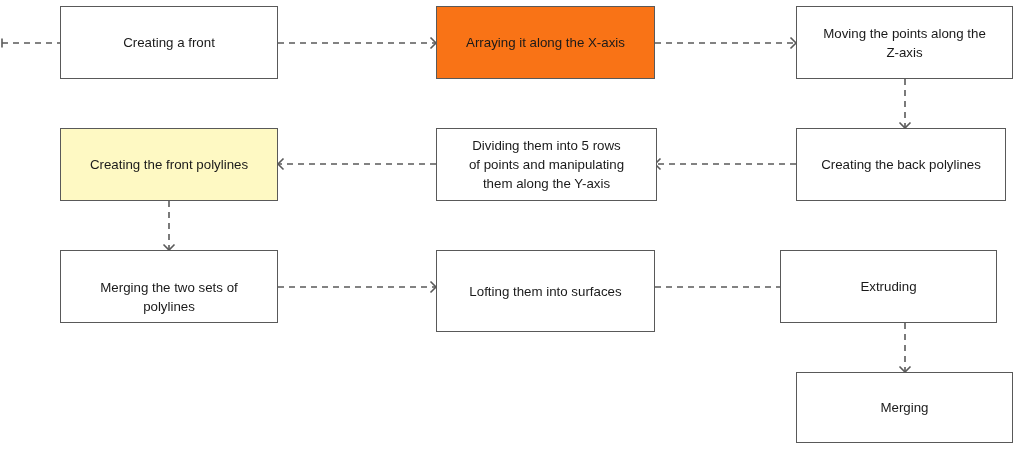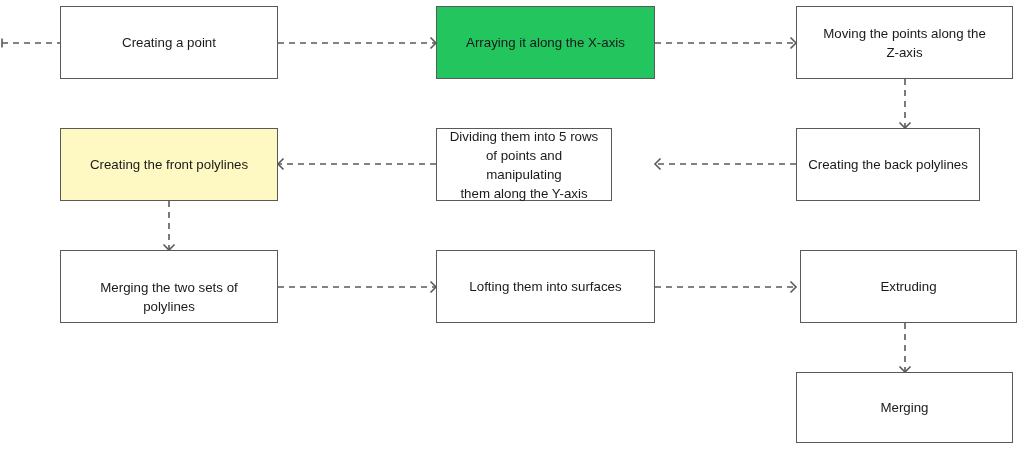--- a/index.html
+++ b/index.html
@@ -85,47 +85,47 @@
         <polyline points="655,287 796,287" fill="none" stroke="#5a5a5a" stroke-width="1.6" stroke-dasharray="6 5"></polyline>
         <polyline points="790.5,281.5 796,287 790.5,292.5" fill="none" stroke="#5a5a5a" stroke-width="1.6" stroke-linejoin="miter"></polyline>
       </g>
       <g>
         <polyline points="905,323 905,372" fill="none" stroke="#5a5a5a" stroke-width="1.6" stroke-dasharray="6 5"></polyline>
         <polyline points="899.5,366.5 905,372 910.5,366.5" fill="none" stroke="#5a5a5a" stroke-width="1.6" stroke-linejoin="miter"></polyline>
       </g>
     </svg>
   <div id="nodes">
       <div class="node" style="left: 60px; top: 6px; width: 218px; height: 73px; border-color: rgb(89, 89, 89); background: rgb(255, 255, 255);">
-        <div class="node-label" style="color: rgb(26, 26, 26);">Creating a point</div>
+        <div class="node-label" style="color: rgb(26, 26, 26);">Creating a front</div>
       </div>
-      <div class="node" style="left: 436px; top: 6px; width: 219px; height: 73px; border-color: rgb(89, 89, 89); background: #22c55e;">
+      <div class="node" style="left: 436px; top: 6px; width: 219px; height: 73px; border-color: rgb(89, 89, 89); background: #f97316;">
         <div class="node-label" style="color: rgb(26, 26, 26);">Arraying it along the X-axis</div>
       </div>
       <div class="node" style="left: 796px; top: 6px; width: 217px; height: 73px; border-color: rgb(89, 89, 89); background: rgb(255, 255, 255);">
         <div class="node-label" style="color: rgb(26, 26, 26);">Moving the points along the
 Z-axis</div>
       </div>
       <div class="node" style="left: 60px; top: 128px; width: 218px; height: 73px; border-color: rgb(89, 89, 89); background: #fef9c3;">
         <div class="node-label" style="color: rgb(26, 26, 26);">Creating the front polylines</div>
       </div>
-      <div class="node" style="left: 436px; top: 128px; width: 176px; height: 73px; border-color: rgb(89, 89, 89); background: rgb(255, 255, 255);">
+      <div class="node" style="left: 436px; top: 128px; width: 221px; height: 73px; border-color: rgb(89, 89, 89); background: rgb(255, 255, 255);">
         <div class="node-label" style="color: rgb(26, 26, 26);">Dividing them into 5 rows
 of points and manipulating
 them along the Y-axis</div>
       </div>
-      <div class="node" style="left: 796px; top: 128px; width: 184px; height: 73px; border-color: rgb(89, 89, 89); background: rgb(255, 255, 255);">
+      <div class="node" style="left: 796px; top: 128px; width: 210px; height: 73px; border-color: rgb(89, 89, 89); background: rgb(255, 255, 255);">
         <div class="node-label" style="color: rgb(26, 26, 26);">Creating the back polylines</div>
       </div>
       <div class="node" style="left: 60px; top: 250px; width: 218px; height: 73px; border-color: rgb(89, 89, 89); background: rgb(255, 255, 255);">
         <div class="node-label" style="color: rgb(26, 26, 26); margin-top: 20px;">Merging the two sets of
 polylines</div>
       </div>
-      <div class="node" style="left: 436px; top: 250px; width: 219px; height: 73px; border-color: rgb(89, 89, 89); background: rgb(255, 255, 255);">
+      <div class="node" style="left: 436px; top: 250px; width: 219px; height: 82px; border-color: rgb(89, 89, 89); background: rgb(255, 255, 255);">
         <div class="node-label" style="color: rgb(26, 26, 26);">Lofting them into surfaces</div>
       </div>
-      <div class="node" style="left: 800px; top: 250px; width: 217px; height: 73px; border-color: rgb(89, 89, 89); background: rgb(255, 255, 255);">
+      <div class="node" style="left: 780px; top: 250px; width: 217px; height: 73px; border-color: rgb(89, 89, 89); background: rgb(255, 255, 255);">
         <div class="node-label" style="color: rgb(26, 26, 26);">Extruding</div>
       </div>
       <div class="node" style="left: 796px; top: 372px; width: 217px; height: 71px; border-color: rgb(89, 89, 89); background: rgb(255, 255, 255);">
         <div class="node-label" style="color: rgb(26, 26, 26);">Merging</div>
       </div>
     </div>
 </div>
 
 </body></html>

